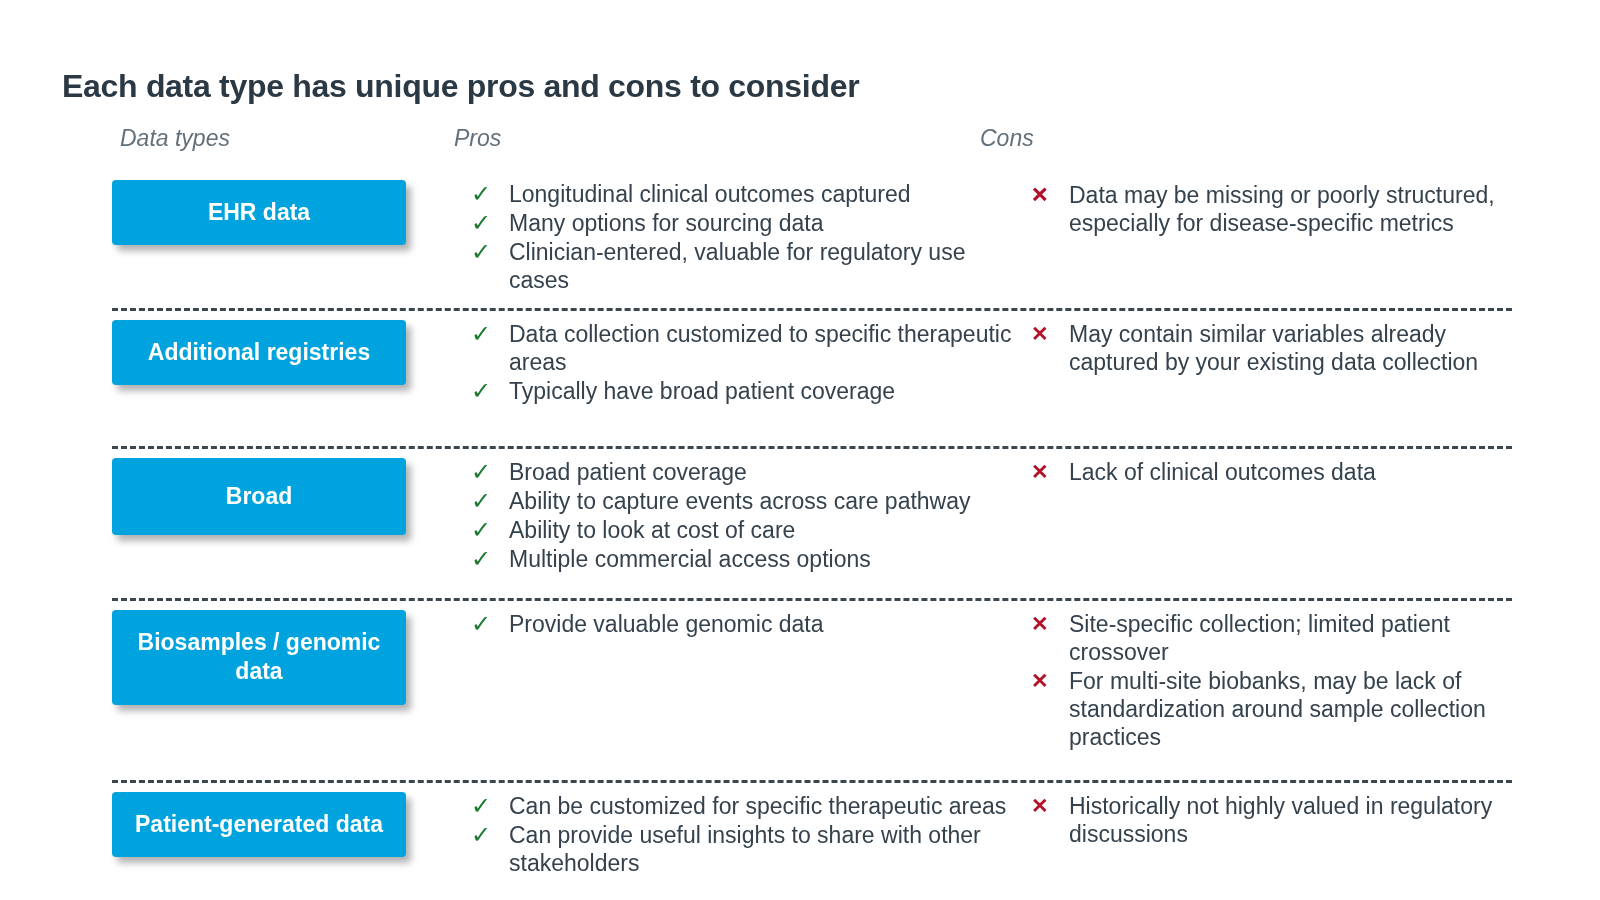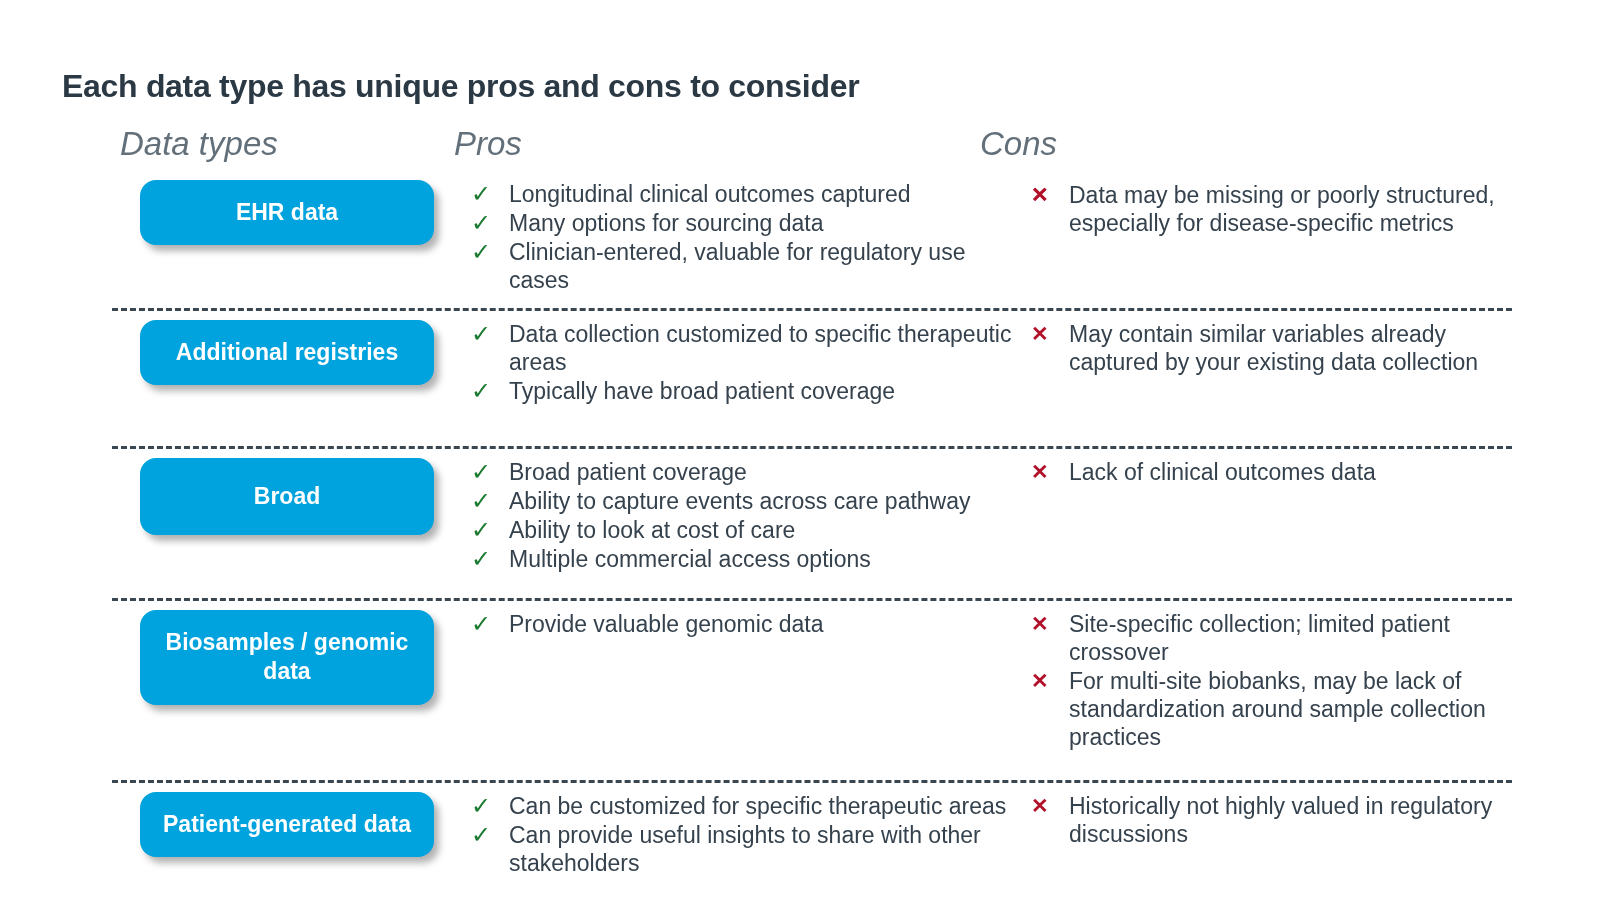--- a/index.html
+++ b/index.html
@@ -26,21 +26,21 @@
     color: #2b3945;
     letter-spacing: -0.3px;
     line-height: 1.1;
     white-space: nowrap;
   }
 
   
   .col-header {
     position: absolute;
     top: 127px;
-    font-size: 33px;
+    font-size: 23px;
     font-style: italic;
     color: #63707a;
     line-height: 1;
   }
   .col-header.ch-types { left: 120px; }
   .col-header.ch-pros  { left: 454px; }
   .col-header.ch-cons  { left: 980px; }
 
   
   .table-body {
@@ -85,25 +85,24 @@
     box-sizing: border-box;
   }
   .badge {
     width: 294px;
     box-sizing: border-box;
     background: #00a3dd;
     color: #ffffff;
     font-size: 23px;
     font-weight: bold;
     text-align: center;
-    border-radius: 16px;
+    border-radius: 4px;
     padding: 18px 10px;
     line-height: 1.28;
     box-shadow: 5px 6px 7px rgba(0,0,0,0.30);
-    margin-left: 28px;
   }
   .badge.tall { padding: 24px 10px; }
 
   
   .cell-pros {
     width: 555px;
     flex: 0 0 555px;
     padding-left: 7px;
     box-sizing: border-box;
   }

